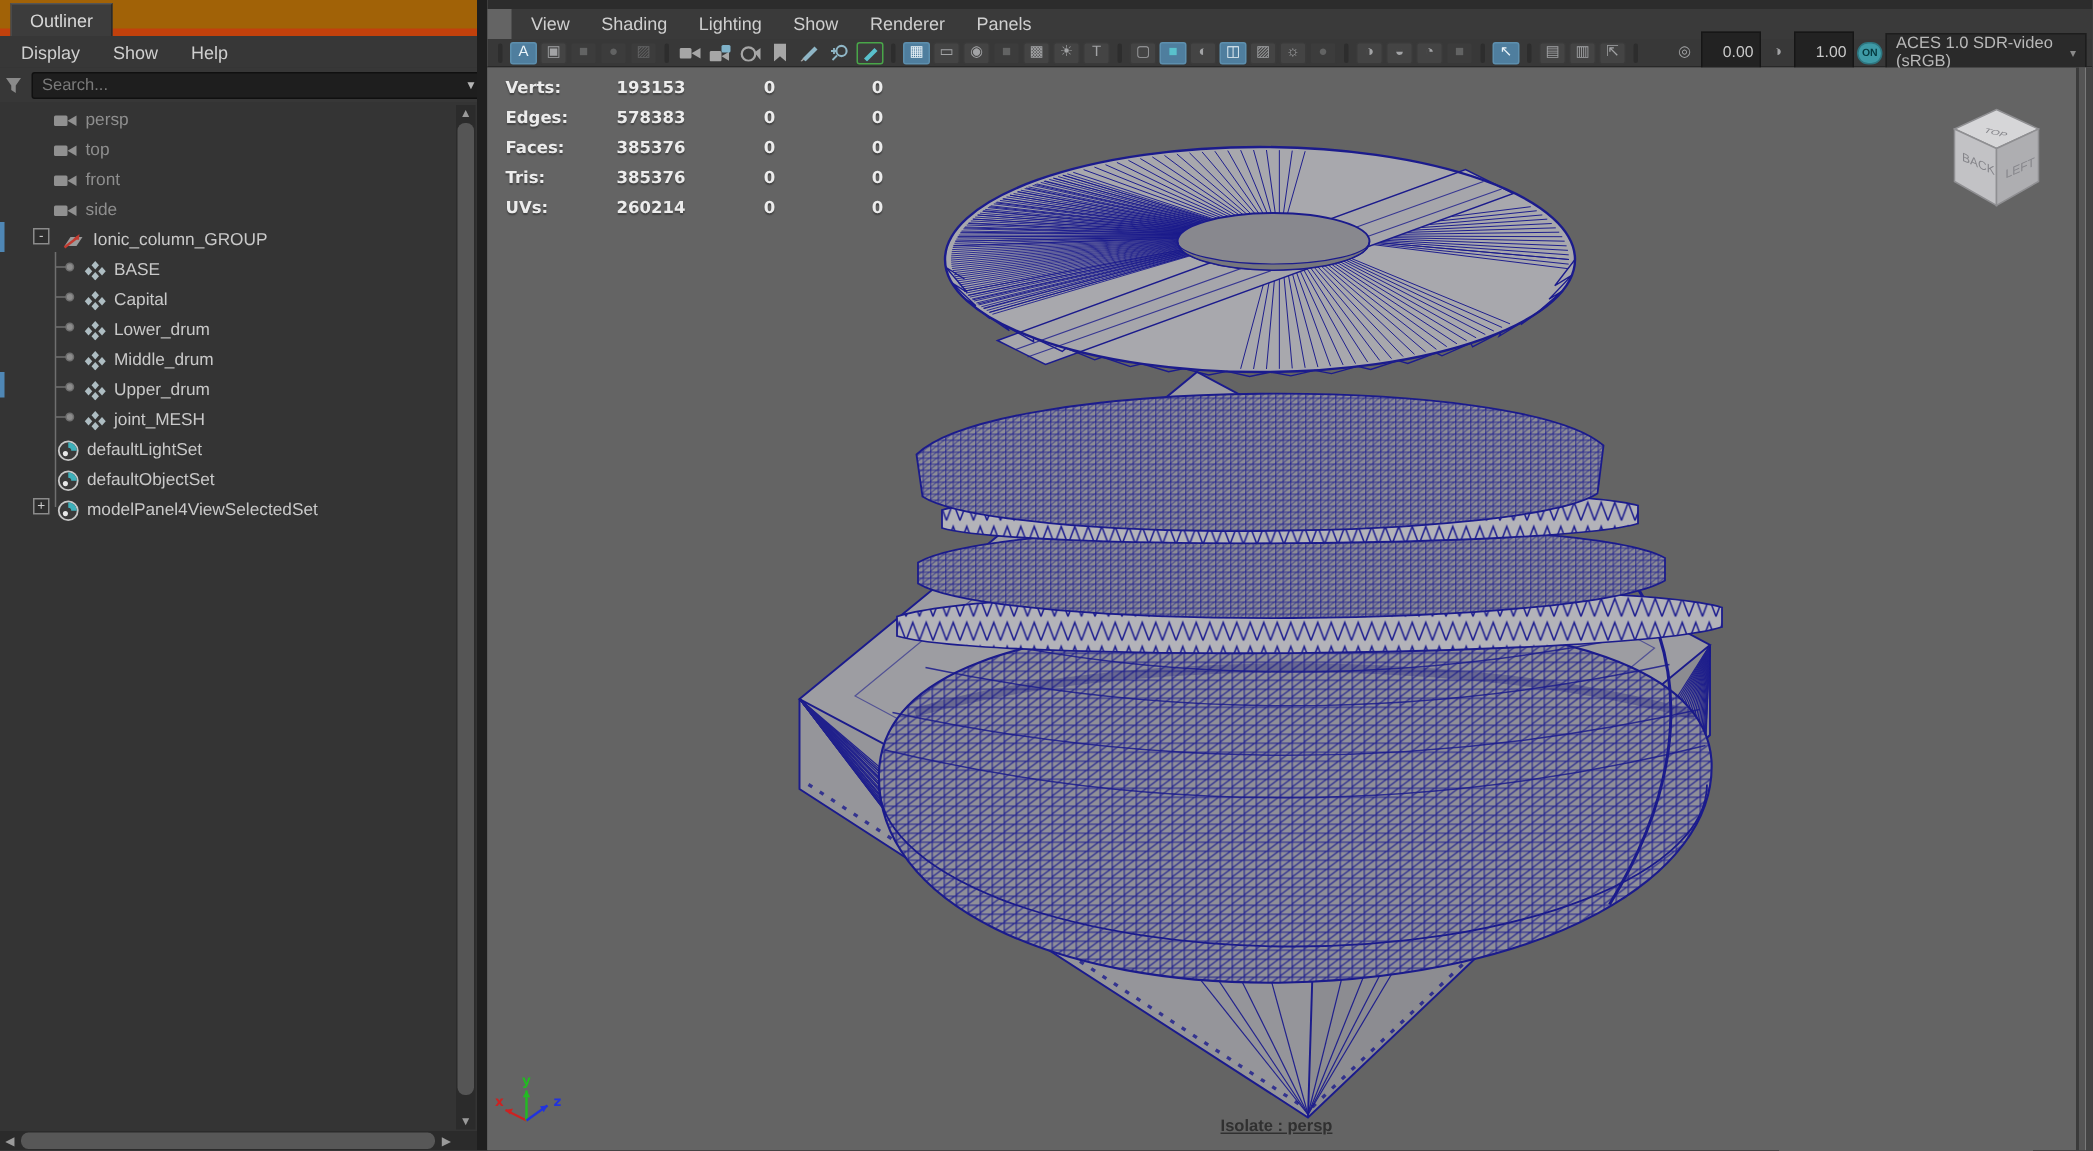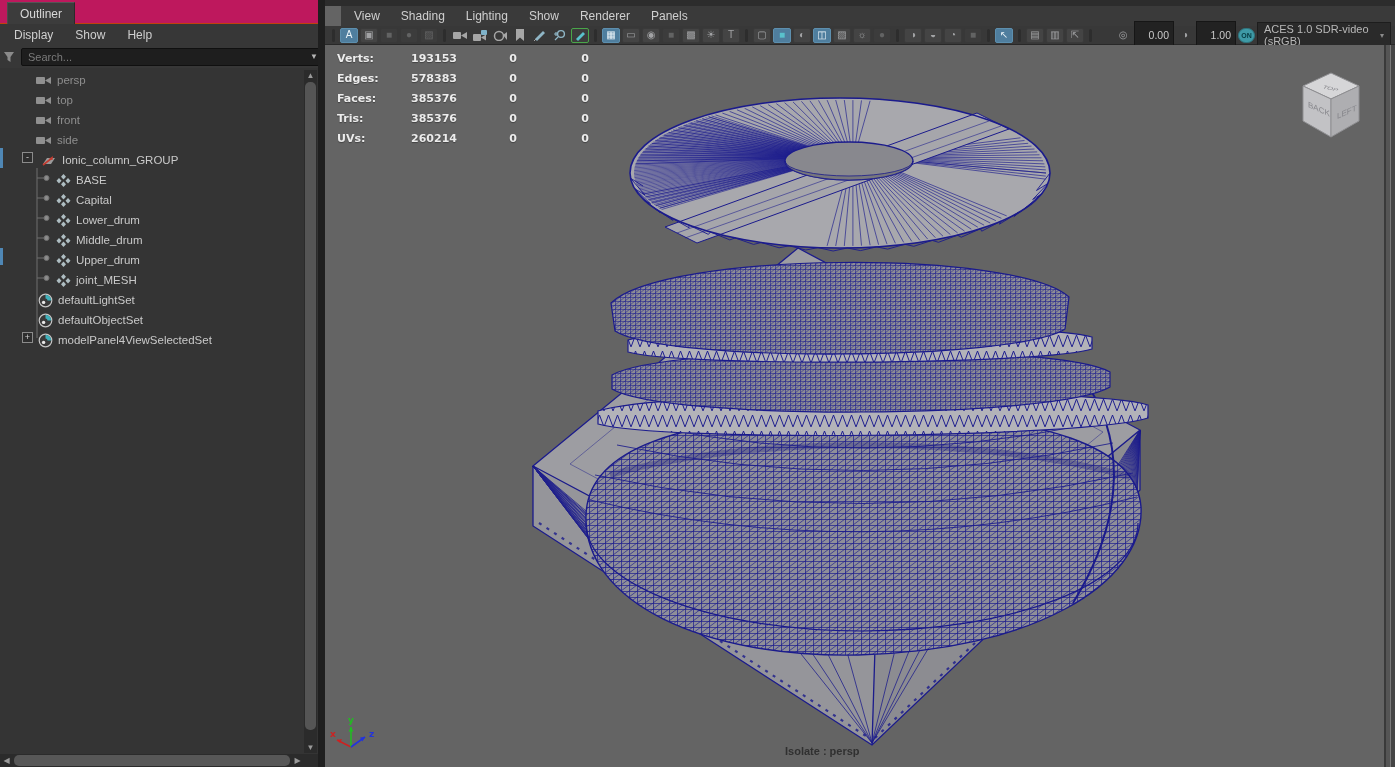--- a/index.html
+++ b/index.html
@@ -1,21 +1,21 @@
 <!DOCTYPE html>
 <html><head>
 <meta charset="utf-8">
 <style>
   html,body{margin:0;padding:0;background:#1e1e1e;}
   *{box-sizing:border-box;}
   #root{position:relative;width:1395px;height:767px;background:#646464;font-family:"Liberation Sans",sans-serif;overflow:hidden;}
 
   
   #outliner{position:absolute;left:0;top:0;width:318px;height:767px;background:#343434;}
-  #ol-tabbar{height:24px;background:#be185d;border-bottom:1px solid #c2410c;position:relative;}
+  #ol-tabbar{height:24px;background:#a16207;border-bottom:5px solid #c2410c;position:relative;}
   #ol-tab{position:absolute;left:7px;top:2px;height:22px;padding:0 12px;background:#3c3c3c;color:#d8d8d8;
           font-size:12px;line-height:22px;border-top:1px solid #555;border-left:1px solid #4a4a4a;border-right:1px solid #2a2a2a;}
   #ol-menubar{height:21px;background:#373737;display:flex;align-items:center;gap:22px;padding-left:14px;
           color:#cfcfcf;font-size:12px;}
   #ol-menubar span{cursor:default;}
   #ol-searchrow{height:23px;background:#373737;display:flex;align-items:center;padding:0 0;}
   #ol-filter{width:18px;height:16px;margin-right:3px;display:flex;align-items:center;justify-content:center;}
   #ol-search{flex:1;height:18px;background:#1e1e1e;border:1px solid #101010;border-radius:2px;color:#bdbdbd;
           font-size:11px;padding:0 18px 0 6px;font-family:"Liberation Sans",sans-serif;}
   #ol-search::placeholder{color:#7a7a7a;}
@@ -63,22 +63,22 @@
   #aces .dd{color:#8a8a8a;font-size:8px;}
   .mla{margin-left:auto;}
 
   
   #canvas{position:absolute;left:0;top:45px;width:1070px;height:722px;background:#646464;}
   #model-svg{position:absolute;left:0;top:0;}
   #hud{position:absolute;left:12px;top:3px;color:#ececec;font:bold 11px "DejaVu Sans",sans-serif;
        text-shadow:0 1px 1px rgba(0,0,0,.35);}
   .hud-row{display:flex;height:20px;align-items:center;}
   .hud-l{width:58px;} .hud-v{width:62px;text-align:right;} .hud-c1{width:112px;text-align:center;} .hud-c2{width:32px;text-align:center;}
-  #isolate{position:absolute;left:460px;top:700px;width:180px;color:#303030;
-           font:bold 11px "Liberation Sans",sans-serif;}
+  #isolate{position:absolute;left:436px;top:700px;width:180px;text-align:center;color:#303030;
+           font:bold 11px "Liberation Sans",sans-serif;text-decoration:underline;}
   #viewcube{position:absolute;left:968px;top:14px;}
   #axis{position:absolute;left:4px;top:668px;}
   #right-edge{position:absolute;right:0;top:45px;width:11px;height:722px;
       background:linear-gradient(90deg,#3a3a3a 0 2px,#555 2px 6px,#7a7a7a 6px 7px,#454545 7px 11px);}
 </style>
 </head>
 <body>
 
 <div id="root">
 

